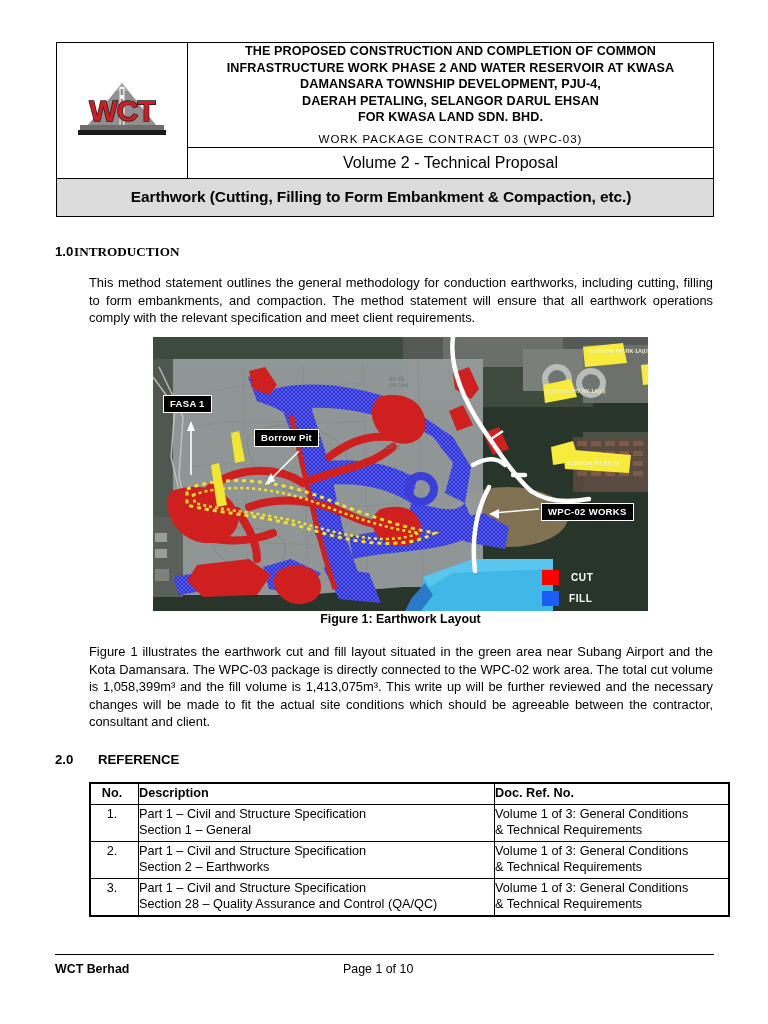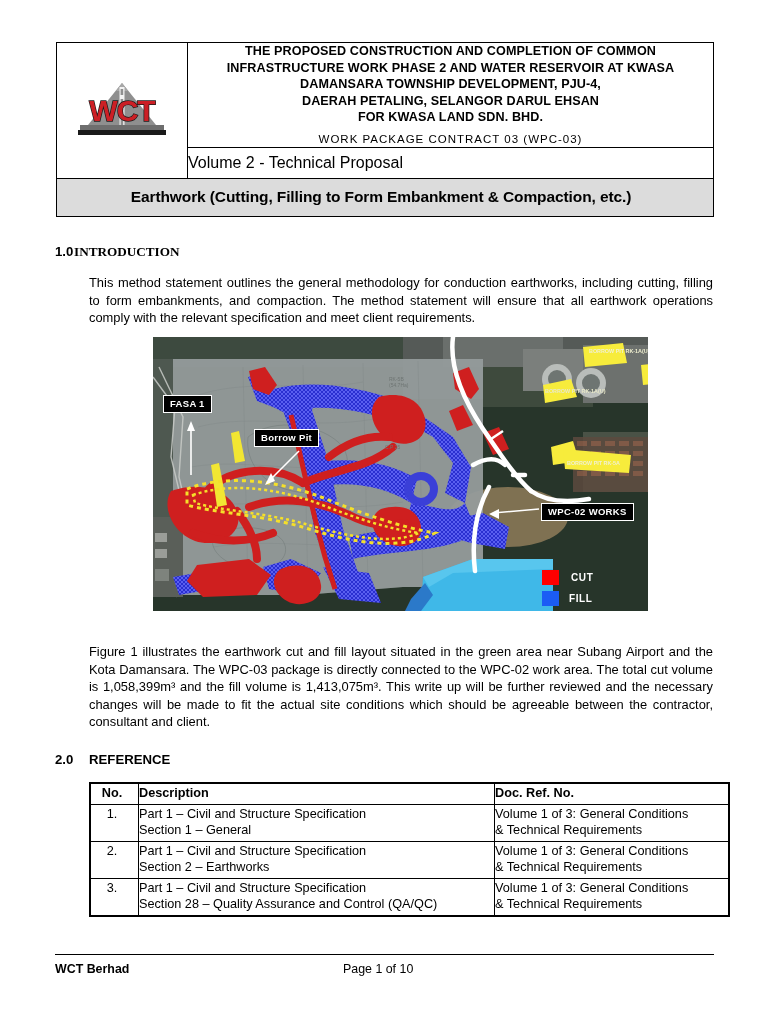--- a/index.html
+++ b/index.html
@@ -64,21 +64,21 @@
   }
   .main-title div { white-space: nowrap; }
   .wpc-line {
     font-size: 11.5px;
     letter-spacing: 1.0px;
     padding-top: 7px;
     padding-bottom: 2px;
     white-space: nowrap;
   }
   .volume-cell {
-    text-align: left;
+    text-align: center;
     height: 30px;
     font-size: 16px;
     padding: 4px 0 6px 0;
   }
   .earthwork-row td {
     background: #dcdcdc;
     text-align: center;
     height: 28px;
     padding: 4px 8px 5px 0;
     border: 1px solid #000;
@@ -456,25 +456,26 @@
     <div class="map-label" style="left:10px; top:58px;">FASA 1</div>
     <div class="map-label" style="left:101px; top:92px;">Borrow Pit</div>
     <div class="map-label" style="left:388px; top:166px;">WPC-02 WORKS</div>
 
     <div class="lgd-sw" style="left:389px; top:233px; background:#ff0000;"></div>
     <div class="lgd" style="left:418px; top:235px;">CUT</div>
     <div class="lgd-sw" style="left:389px; top:254px; background:#1b5cf5;"></div>
     <div class="lgd" style="left:416px; top:256px;">FILL</div>
   </div>
 
+  <div class="fig-caption">Figure 1: Earthwork Layout</div>
 
   <div class="body-para" style="top:643px;">Figure 1 illustrates the earthwork cut and fill layout situated in the green area near Subang Airport and the Kota Damansara. The WPC-03 package is directly connected to the WPC-02 work area. The total cut volume is 1,058,399m³ and the fill volume is 1,413,075m³. This write up will be further reviewed and the necessary changes will be made to fit the actual site conditions which should be agreeable between the contractor, consultant and client.</div>
 
   <div class="sec-head" style="left:55px; top:752px;">2.0</div>
-  <div class="sec-head" style="left:89px; top:752px;">REFERENCE</div>
+  <div class="sec-head" style="left:98px; top:752px;">REFERENCE</div>
 
   <div class="ref-wrap">
     <table class="ref-table ref-outer">
       <thead>
         <tr>
           <th class="c-no">No.</th>
           <th class="c-desc">Description</th>
           <th class="c-ref">Doc. Ref. No.</th>
         </tr>
       </thead>

